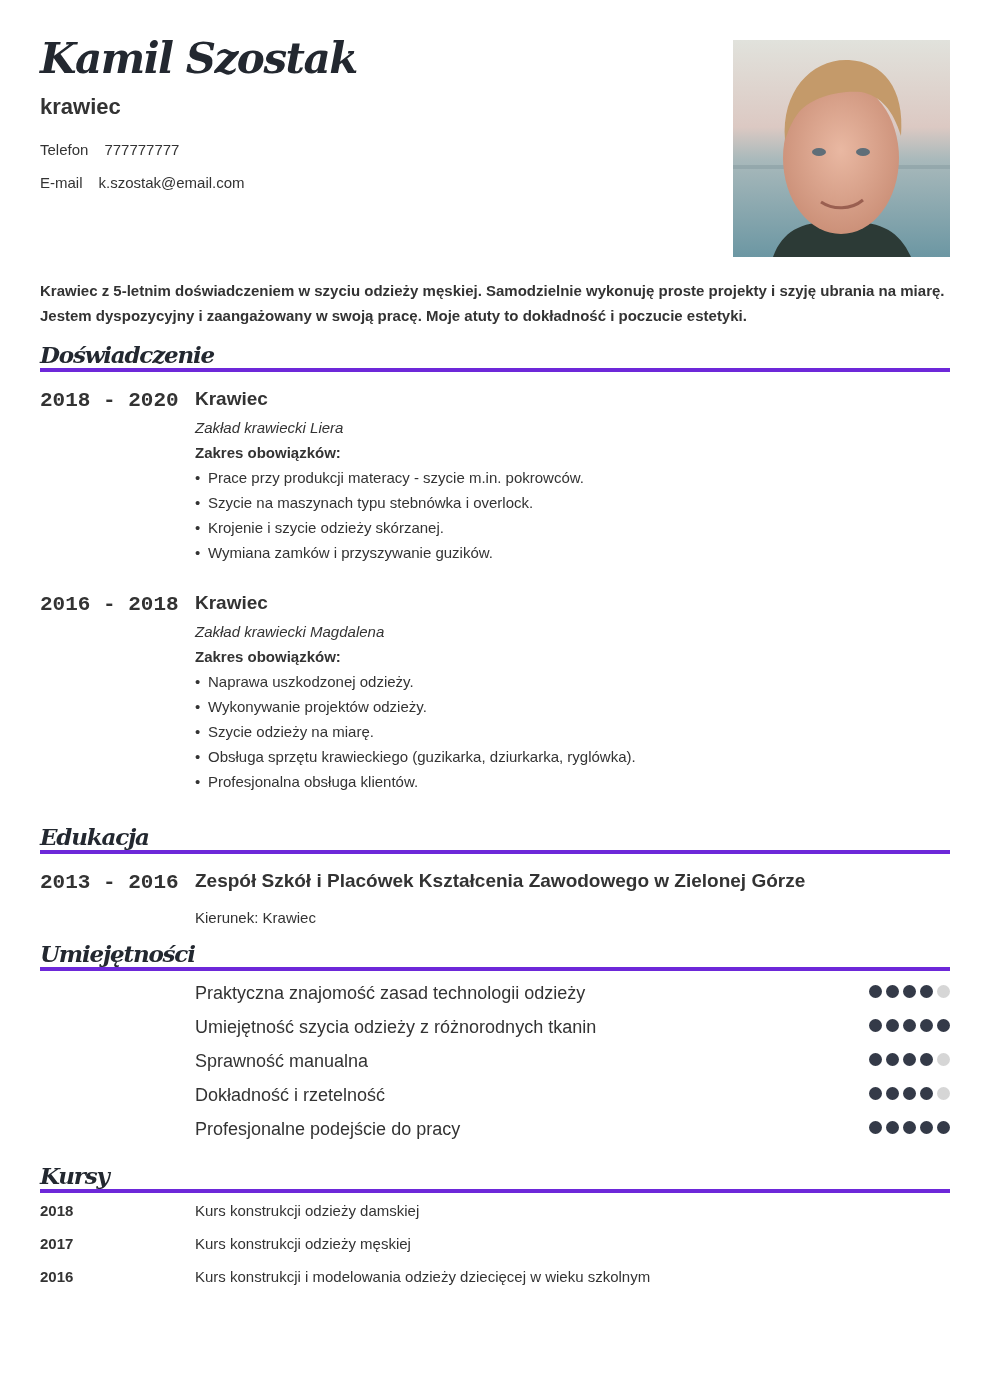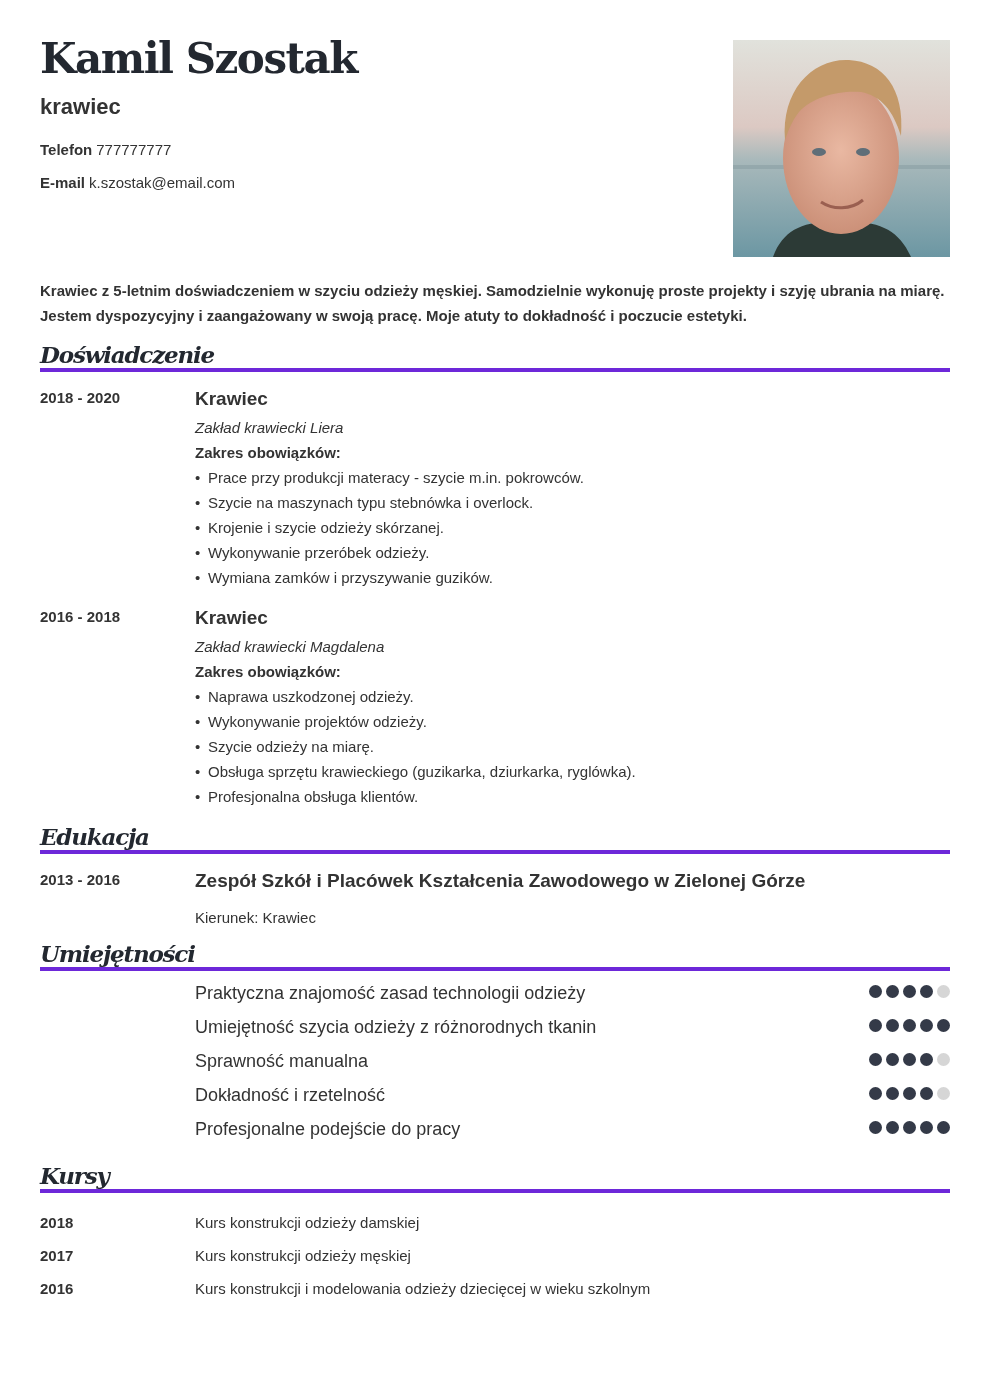--- a/index.html
+++ b/index.html
@@ -10,30 +10,30 @@
       position: relative;
       overflow: hidden;
     }
     .page { position: absolute; left: 40px; top: 0; width: 910px; }
 
     
     .header { position: relative; height: 270px; }
     .name {
       position: absolute; left: 0; top: 34px;
       font-family: "DejaVu Serif", serif;
-      font-weight: bold;
+      font-style: italic; font-weight: bold;
       font-size: 42px; letter-spacing: -1.5px;
       color: #232830; line-height: 1.2;
     }
     .job-title {
       position: absolute; left: 0; top: 94px;
       font-size: 22px; font-weight: bold; color: #333333;
     }
     .contact-row { position: absolute; left: 0; font-size: 15px; color: #333; }
-    .contact-row .lbl { font-weight: bold; margin-right: 4px; }
+    .contact-row .lbl { font-weight: normal; margin-right: 16px; }
     .contact-phone { top: 141px; }
     .contact-email { top: 174px; }
     .photo {
       position: absolute; left: 693px; top: 40px;
       width: 217px; height: 217px; overflow: hidden;
       background: linear-gradient(180deg, #dcdcd6 0%, #d8c8c2 38%, #9fb2b6 55%, #7fa3ad 70%, #6e98a4 100%);
     }
 
     
     .summary {
@@ -46,21 +46,21 @@
     .section-title {
       font-family: "DejaVu Serif", serif;
       font-style: italic; font-weight: bold;
       font-size: 23px; letter-spacing: -1.2px;
       color: #232830; height: 34px; line-height: 34px;
       border-bottom: 4px solid #6d28d9;
       padding-bottom: 2px;
     }
     .entry { position: relative; }
     .entry-date {
-      position: absolute; left: 0; font-size: 15px; font-weight: bold; color: #333;
+      position: absolute; left: 0; font-size: 21px; font-weight: bold; color: #333; font-family: Liberation Mono, monospace;
     }
     .entry-body { margin-left: 155px; }
     .entry-title { font-size: 19px; font-weight: bold; color: #333; line-height: 26px; }
     .entry-company { font-size: 15px; font-style: italic; color: #333; line-height: 25px; margin-top: 3px; }
     .entry-subhead { font-size: 15px; font-weight: bold; color: #333; line-height: 25px; }
     .bullets { list-style: none; }
     .bullets li { font-size: 15px; line-height: 25px; color: #333; position: relative; padding-left: 13px; }
     .bullets li::before { content: "•"; position: absolute; left: 0; top: 0; }
     .entry-detail { font-size: 15px; line-height: 25px; color: #333; margin-top: 11px; }
 
@@ -122,27 +122,26 @@
     <div class="entry" style="margin-top:14px;">
       <div class="entry-date" style="top:3px;">2018 - 2020</div>
       <div class="entry-body">
         <div class="entry-title">Krawiec</div>
         <div class="entry-company">Zakład krawiecki Liera</div>
         <div class="entry-subhead">Zakres obowiązków:</div>
         <ul class="bullets">
           <li>Prace przy produkcji materacy - szycie m.in. pokrowców.</li>
           <li>Szycie na maszynach typu stebnówka i overlock.</li>
           <li>Krojenie i szycie odzieży skórzanej.</li>
-          <li>Wykonywanie przeróbek odzieży.</li>
           <li>Wymiana zamków i przyszywanie guzików.</li>
         </ul>
       </div>
     </div>
 
-    <div class="entry" style="margin-top:15px;">
+    <div class="entry" style="margin-top:25px;">
       <div class="entry-date" style="top:3px;">2016 - 2018</div>
       <div class="entry-body">
         <div class="entry-title">Krawiec</div>
         <div class="entry-company">Zakład krawiecki Magdalena</div>
         <div class="entry-subhead">Zakres obowiązków:</div>
         <ul class="bullets">
           <li>Naprawa uszkodzonej odzieży.</li>
           <li>Wykonywanie projektów odzieży.</li>
           <li>Szycie odzieży na miarę.</li>
           <li>Obsługa sprzętu krawieckiego (guzikarka, dziurkarka, ryglówka).</li>
@@ -214,21 +213,21 @@
             <span class="dot"></span>
             <span class="dot"></span>
             <span class="dot"></span>
           </div>
       </div>
     </div>
   </div>
 
   <div class="section" style="top:1159px;">
     <div class="section-title">Kursy</div>
-    <div style="margin-top:14px;">
+    <div style="margin-top:2px;">
       <div class="course-row">
         <div class="course-year">2018</div>
         <div class="course-name">Kurs konstrukcji odzieży damskiej</div>
       </div>
       <div class="course-row">
         <div class="course-year">2017</div>
         <div class="course-name">Kurs konstrukcji odzieży męskiej</div>
       </div>
       <div class="course-row">
         <div class="course-year">2016</div>

